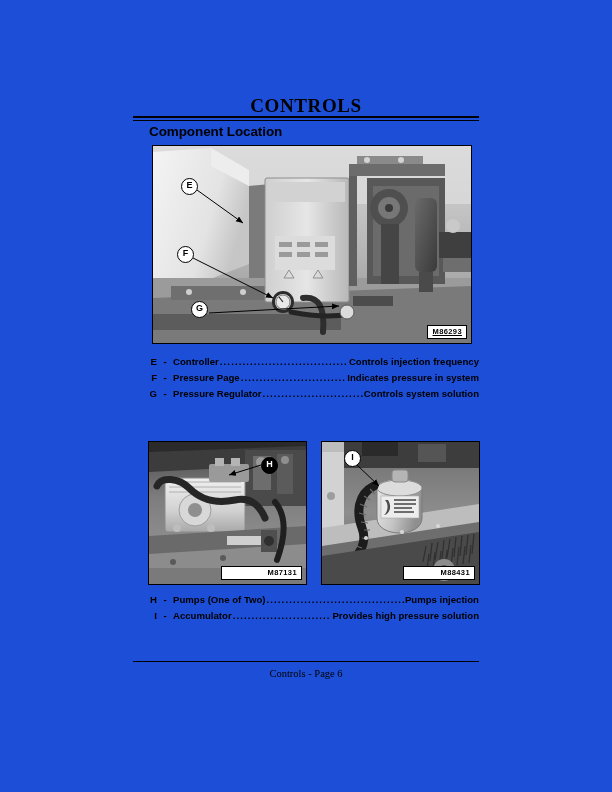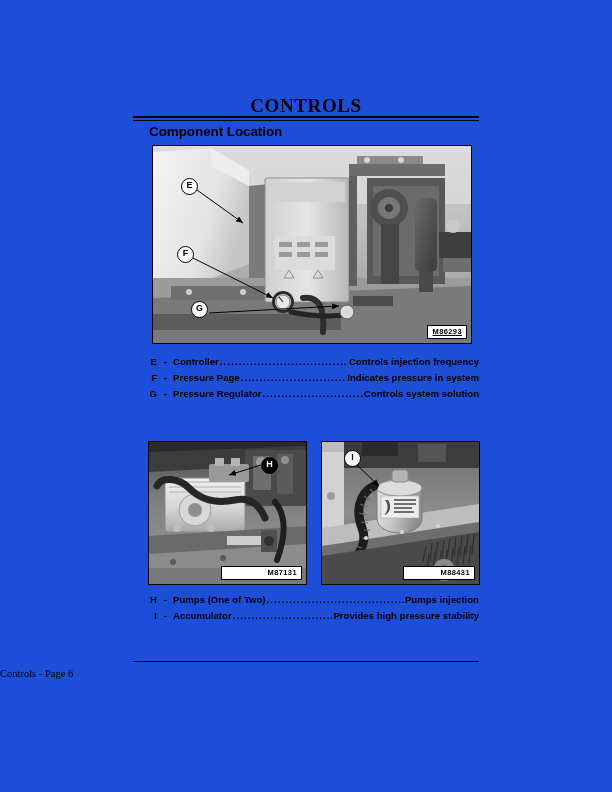--- a/index.html
+++ b/index.html
@@ -166,21 +166,21 @@
     top: 661px;
     width: 346px;
     height: 1.2px;
     background: #000;
   }
   .footer-text {
     position: absolute;
     left: 0;
     top: 668px;
     width: 612px;
-    text-align: left;
+    text-align: center;
     font-family: "Liberation Serif", serif;
     font-size: 10.5px;
     color: #000;
   }
 </style>
 </head>
 <body>
 
 <div class="page">
 
@@ -496,20 +496,20 @@
       <span class="lg-dash">-</span>
       <span class="lg-name">Pumps (One of Two)</span>
       <span class="lg-dots">..........................................</span>
       <span class="lg-desc">Pumps injection</span>
     </div>
     <div class="legend-row">
       <span class="lg-letter">I</span>
       <span class="lg-dash">-</span>
       <span class="lg-name">Accumulator</span>
       <span class="lg-dots">..........................................</span>
-      <span class="lg-desc">Provides high pressure stability</span>
+      <span class="lg-desc">Provides high pressure solution</span>
     </div>
   </div>
 
   <div class="footer-rule"></div>
   <div class="footer-text">Controls - Page 6</div>
 
 </div>
 
 </body></html>

